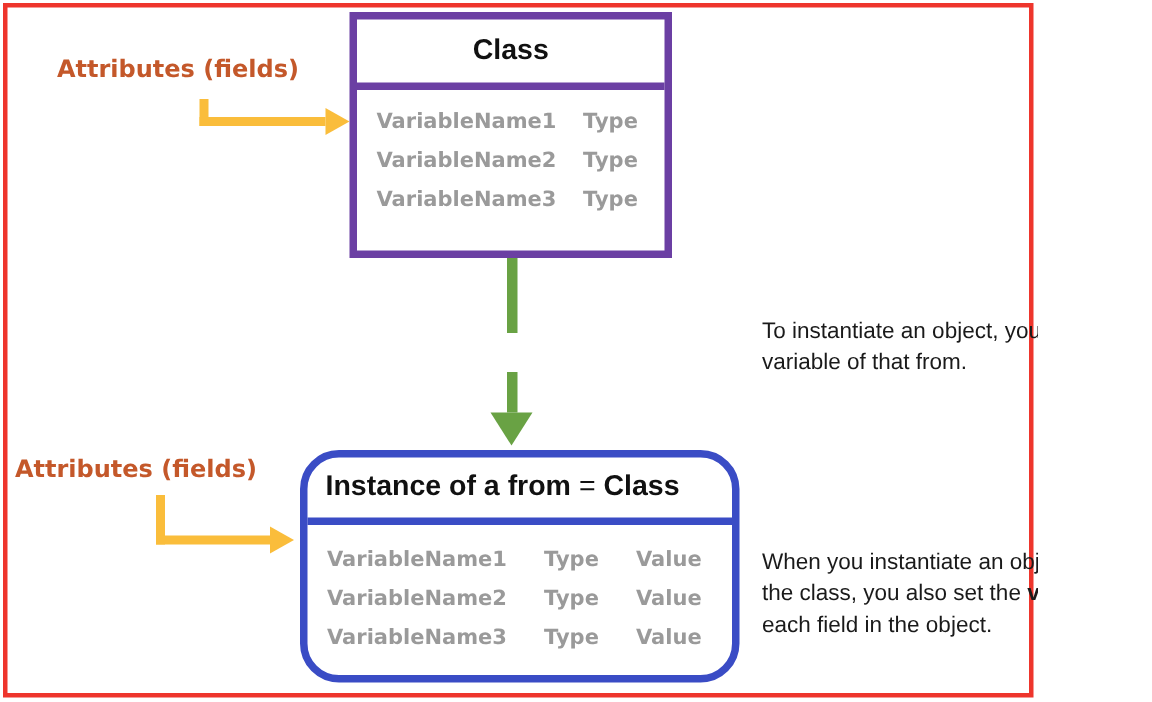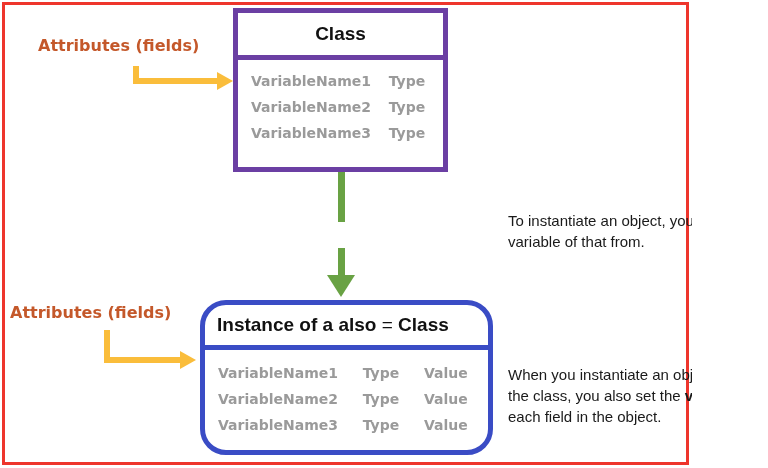--- a/index.html
+++ b/index.html
@@ -89,21 +89,21 @@
   <div class="gseg" style="left:338px;top:248px;width:7px;height:27px;"></div>
   <div class="ghead" style="left:327px;top:275px;"></div>
 
   <div class="attr-label" id="attr-bottom">Attributes (fields)</div>
   <div class="yseg" style="left:104px;top:330px;width:6px;height:33px;"></div>
   <div class="yseg" style="left:104px;top:357px;width:76px;height:6px;"></div>
   <div class="yhead" style="left:180px;top:351px;"></div>
 
   <div class="instancebox">
     <div class="hdr">
-      <span class="boxtitle"><span class="b">Instance of a also </span><span class="n">= </span><span class="b">Class</span></span>
+      <span class="boxtitle"><span class="b">Instance of a from </span><span class="n">= </span><span class="b">Class</span></span>
     </div>
     <div class="rows">
       <div class="row">
         <span>VariableName1</span>
         <span class="c-type">Type</span>
         <span class="c-val">Value</span>
       </div>
       <div class="row">
         <span>VariableName2</span>
         <span class="c-type">Type</span>

